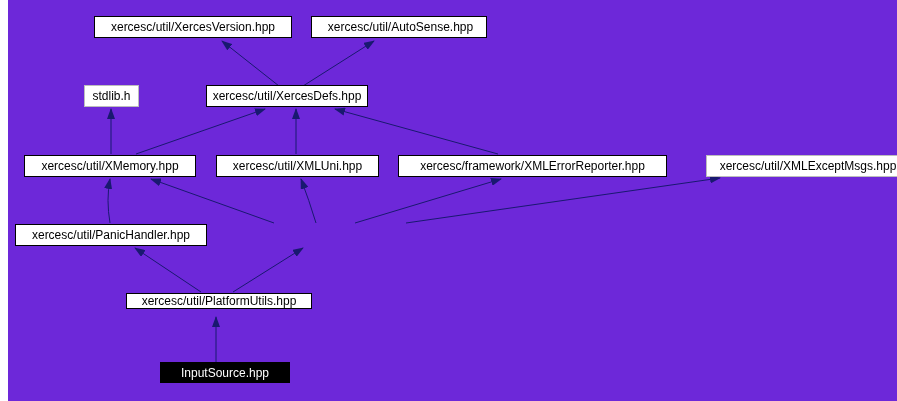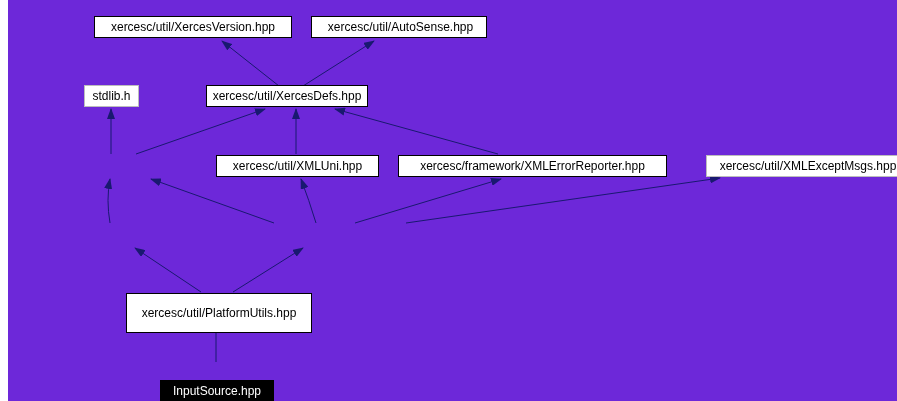--- a/index.html
+++ b/index.html
@@ -50,22 +50,22 @@
   .n-xercesversion { left: 86px;  top: 16px;  width: 198px; height: 22px; }
   .n-autosense     { left: 303px; top: 16px;  width: 176px; height: 22px; padding-left: 7px; }
   .n-stdlib        { left: 76px;  top: 85px;  width: 55px;  height: 22px; }
   .n-xercesdefs    { left: 198px; top: 85px;  width: 162px; height: 22px; }
   .n-xmemory       { left: 16px;  top: 155px; width: 172px; height: 22px; }
   .n-xmluni        { left: 208px; top: 155px; width: 163px; height: 22px; }
   .n-xmlerrorrep   { left: 390px; top: 155px; width: 269px; height: 22px; }
   .n-xmlexceptmsgs { left: 698px; top: 155px; width: 204px; height: 22px; }
   .n-panichandler  { left: 7px;   top: 224px; width: 192px; height: 22px; }
   .n-xmlexception  { left: 220px; top: 224px; width: 194px; height: 22px; }
-  .n-platformutils { left: 118px; top: 293px; width: 186px; height: 40px; }
-  .n-inputsource   { left: 152px; top: 380px; width: 114px; height: 21px; }
+  .n-platformutils { left: 118px; top: 293px; width: 186px; height: 16px; }
+  .n-inputsource   { left: 152px; top: 362px; width: 130px; height: 21px; }
 </style>
 </head>
 <body>
 
 <div class="canvas">
 
   <svg class="edges" viewBox="0 0 897 401" xmlns="http://www.w3.org/2000/svg">
     <defs>
       <marker id="arrow" markerWidth="11" markerHeight="8" refX="10" refY="4" orient="auto" markerUnits="userSpaceOnUse">
         <polygon points="0,0 11,4 0,8" fill="#191970"></polygon>
@@ -84,19 +84,21 @@
     <line x1="398" y1="223" x2="712" y2="178" stroke="#191970" stroke-width="1" marker-end="url(#arrow)"></line>
     <line x1="193" y1="292" x2="127" y2="248" stroke="#191970" stroke-width="1" marker-end="url(#arrow)"></line>
     <line x1="225" y1="292" x2="295" y2="248" stroke="#191970" stroke-width="1" marker-end="url(#arrow)"></line>
     <line x1="208" y1="362" x2="208" y2="317" stroke="#191970" stroke-width="1" marker-end="url(#arrow)"></line>
   </svg>
 
   <div class="node n-xercesversion">xercesc/util/XercesVersion.hpp</div>
   <div class="node n-autosense">xercesc/util/AutoSense.hpp</div>
   <div class="node muted n-stdlib">stdlib.h</div>
   <div class="node n-xercesdefs">xercesc/util/XercesDefs.hpp</div>
+  <div class="node n-xmemory">xercesc/util/XMemory.hpp</div>
   <div class="node n-xmluni">xercesc/util/XMLUni.hpp</div>
   <div class="node n-xmlerrorrep">xercesc/framework/XMLErrorReporter.hpp</div>
   <div class="node muted n-xmlexceptmsgs">xercesc/util/XMLExceptMsgs.hpp</div>
+  <div class="node n-panichandler">xercesc/util/PanicHandler.hpp</div>
   <div class="node n-platformutils">xercesc/util/PlatformUtils.hpp</div>
   <div class="node current n-inputsource">InputSource.hpp</div>
 
 </div>
 
 </body></html>

